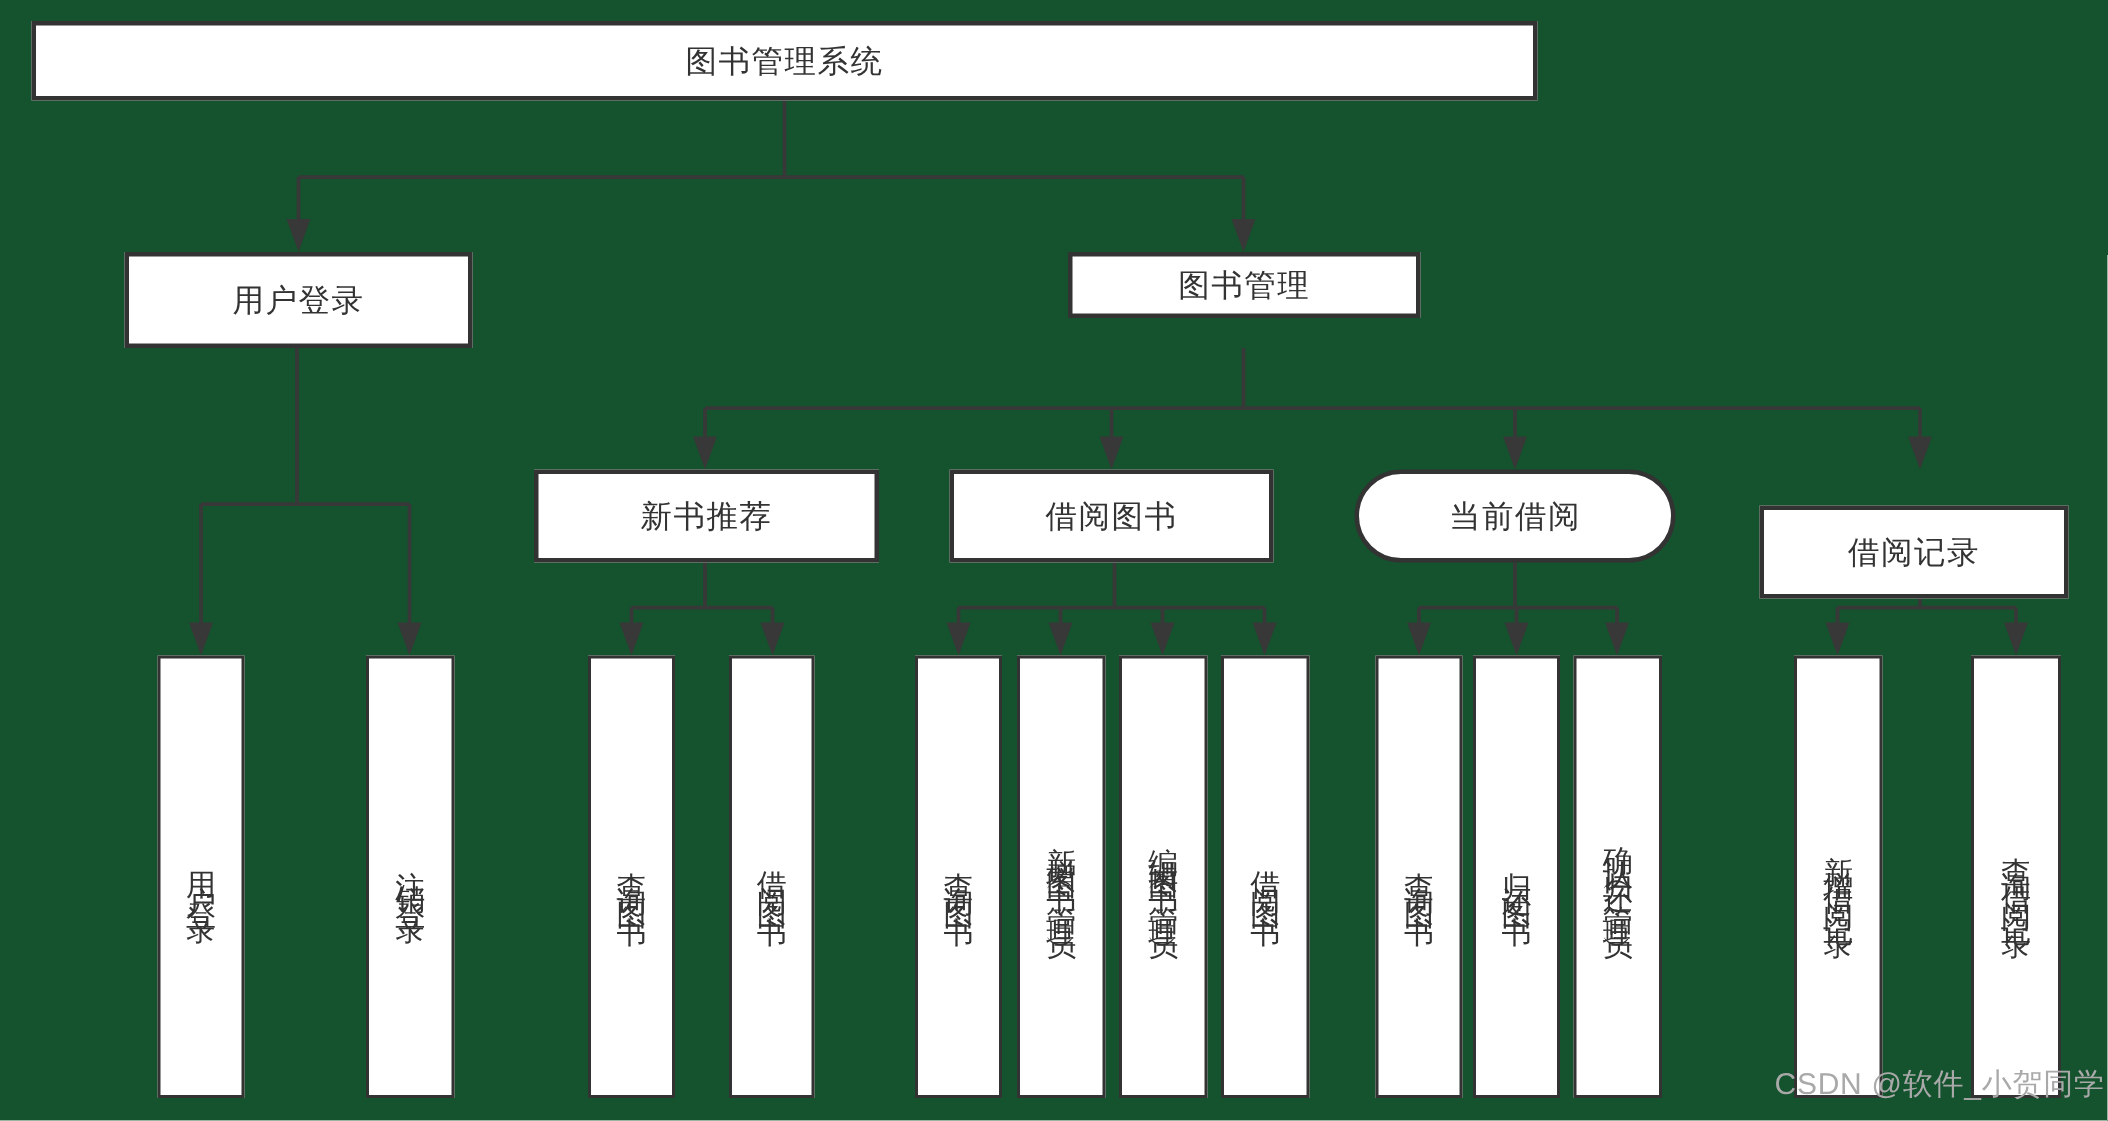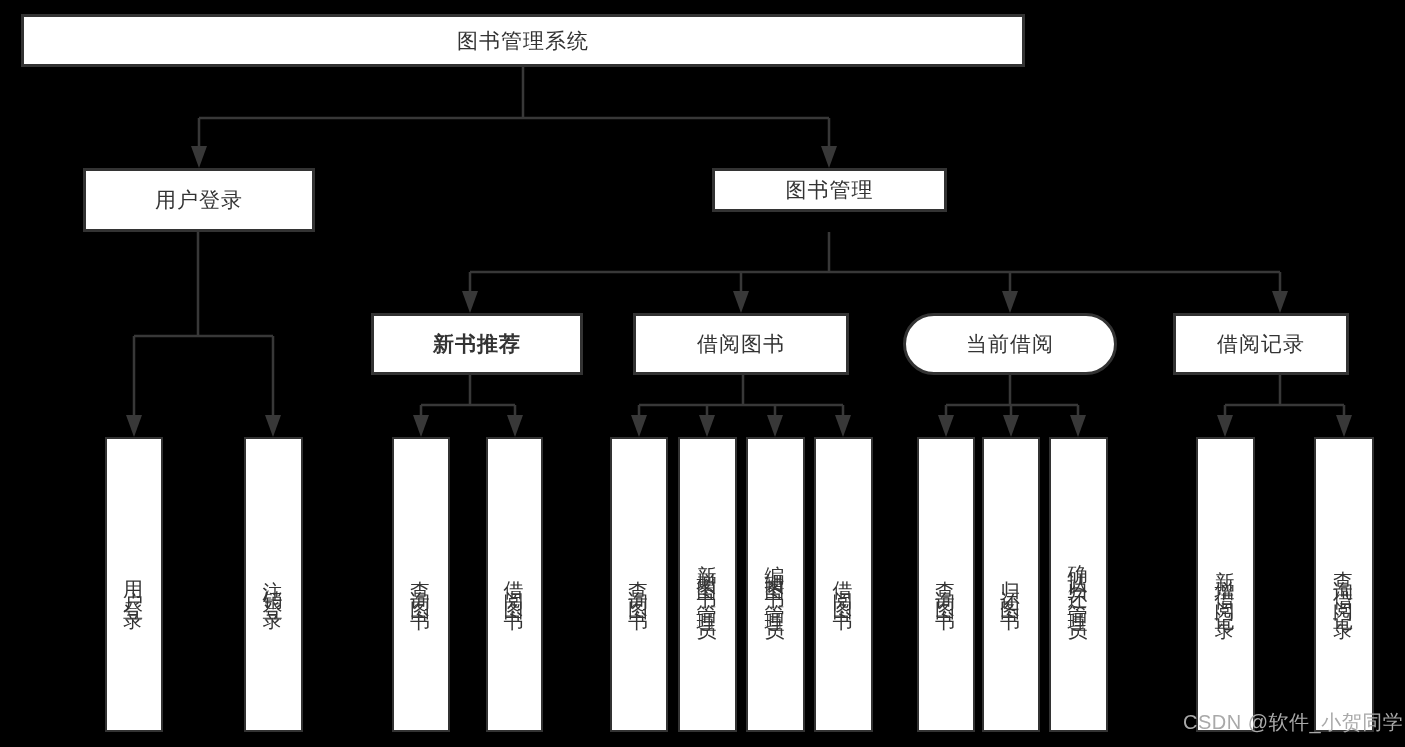--- a/index.html
+++ b/index.html
@@ -5,21 +5,21 @@
   * { margin: 0; padding: 0; box-sizing: border-box; }
   html, body { background: #ffffff; }
   body {
     font-family: "Liberation Sans", "DejaVu Sans", sans-serif;
     color: #333333;
   }
   .canvas {
     position: relative;
     width: 1405px;
     height: 747px;
-    background: #000000;
+    background: #14532d;
     overflow: hidden;
   }
   .connectors {
     position: absolute;
     left: 0; top: 0;
     width: 1405px; height: 747px;
   }
   .box {
     position: absolute;
     border: 2px solid #333333;
@@ -29,24 +29,24 @@
     justify-content: center;
     font-size: 21px;
     letter-spacing: 1px;
     color: #333333;
     white-space: nowrap;
   }
   .root-box   { left: 21px;  top: 14px;  width: 1004px; height: 53px; border-width: 3px; }
   .lv2-a      { left: 83px;  top: 168px; width: 232px;  height: 64px; border-width: 3px; }
   .lv2-b      { left: 712px; top: 168px; width: 235px;  height: 44px; border-width: 3px; }
   .lv3        { top: 313px;  height: 62px; border-width: 3px; }
-  .lv3-a { left: 371px;  width: 212px; font-weight: bold; }
+  .lv3-a { left: 356px;  width: 230px; }
   .lv3-b { left: 633px;  width: 216px; }
   .lv3-c { left: 903px;  width: 214px; border-radius: 31px; }
-  .lv3-d { left: 1173px; width: 176px; }
+  .lv3-d { left: 1173px; width: 206px; margin-top: 24px; }
   .leaf {
     top: 437px;
     height: 295px;
     width: 58px;
     writing-mode: vertical-rl;
     text-orientation: mixed;
     font-size: 20px;
     letter-spacing: 10px;
     border-width: 2px;
   }

